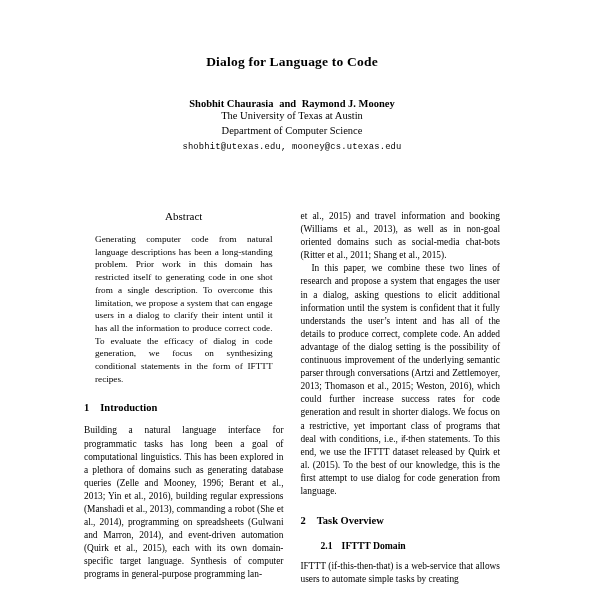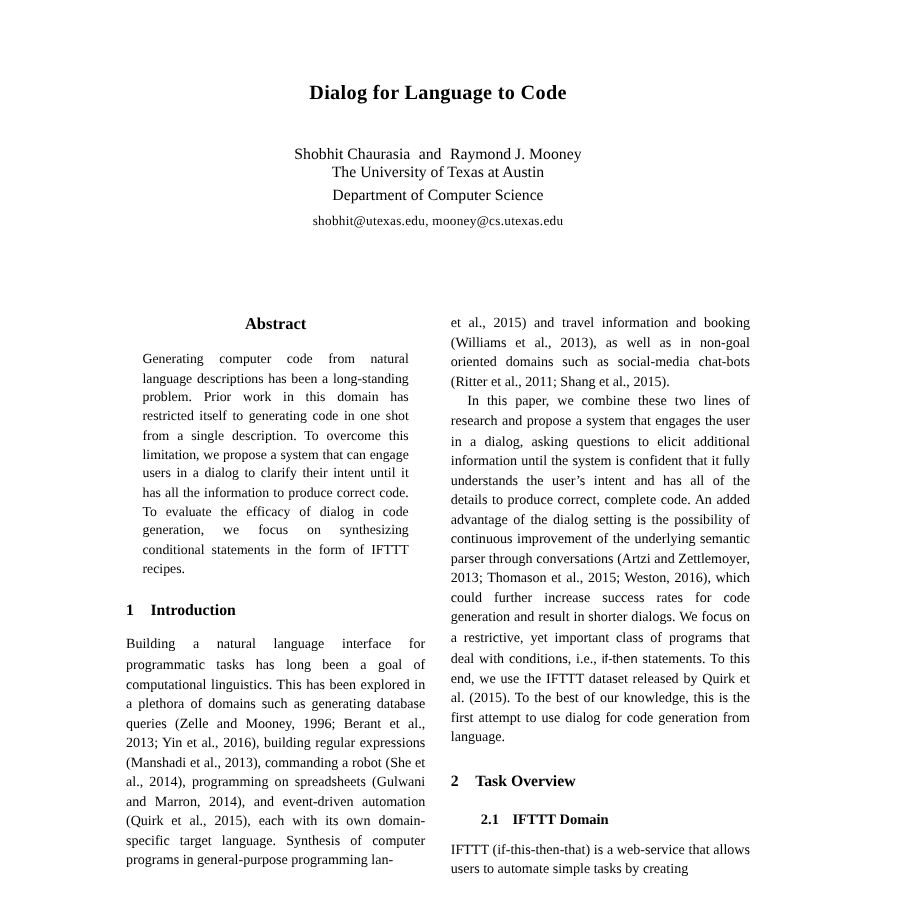--- a/index.html
+++ b/index.html
@@ -4,29 +4,29 @@
 <style>
   * { margin: 0; padding: 0; box-sizing: border-box; }
   html, body { width: 600px; height: 600px; background: #ffffff; overflow: hidden; }
   body { font-family: "Liberation Serif", serif; color: #000; }
   .page { width: 584px; height: 600px; padding: 54px 84px 0 84px; background: #fff; }
 
   .title { text-align: center; font-size: 13.5px; font-weight: bold; letter-spacing: 0.2px; }
 
   .header-block { text-align: center; }
   .authors { margin-top: 28px; font-size: 10.5px; }
-  .authors .name { font-weight: normal; }
-  .authors .and-word { font-weight: normal; padding: 0 3px; }
+  .authors .name { font-weight: bold; }
+  .authors .and-word { font-weight: bold; padding: 0 3px; }
   .affil-line { font-size: 10.5px; line-height: 14.5px; }
-  .emails { font-family: Liberation Serif, serif; font-size: 8.8px; margin-top: 4px; letter-spacing: 0.2px; }
+  .emails { font-family: Liberation Mono, monospace; font-size: 8.8px; margin-top: 4px; letter-spacing: 0.2px; }
 
   .columns { display: flex; gap: 17px; margin-top: 58px; }
   .col { flex: 1; min-width: 0; }
 
-  .abstract-heading { text-align: center; font-weight: bold; font-size: 11px; }
+  .abstract-heading { text-align: center; font-weight: normal; font-size: 11px; }
   .abstract-body { margin: 11px 11px 4px 11px; font-size: 9.2px; line-height: 12.7px; text-align: justify; }
 
   .section-heading { font-weight: bold; font-size: 10.5px; margin-top: 17px; margin-bottom: 11px; display: flex; }
   .section-heading .num { margin-right: 11px; }
 
   .subsection-heading { font-weight: bold; font-size: 9.7px; margin-top: 14px; margin-bottom: 9px; display: flex; margin-left: 20px; }
   .subsection-heading .num { margin-right: 9px; }
 
   p.body-text { font-size: 9.4px; line-height: 13.1px; text-align: justify; }
   p.first-line-indent { text-indent: 11px; }

